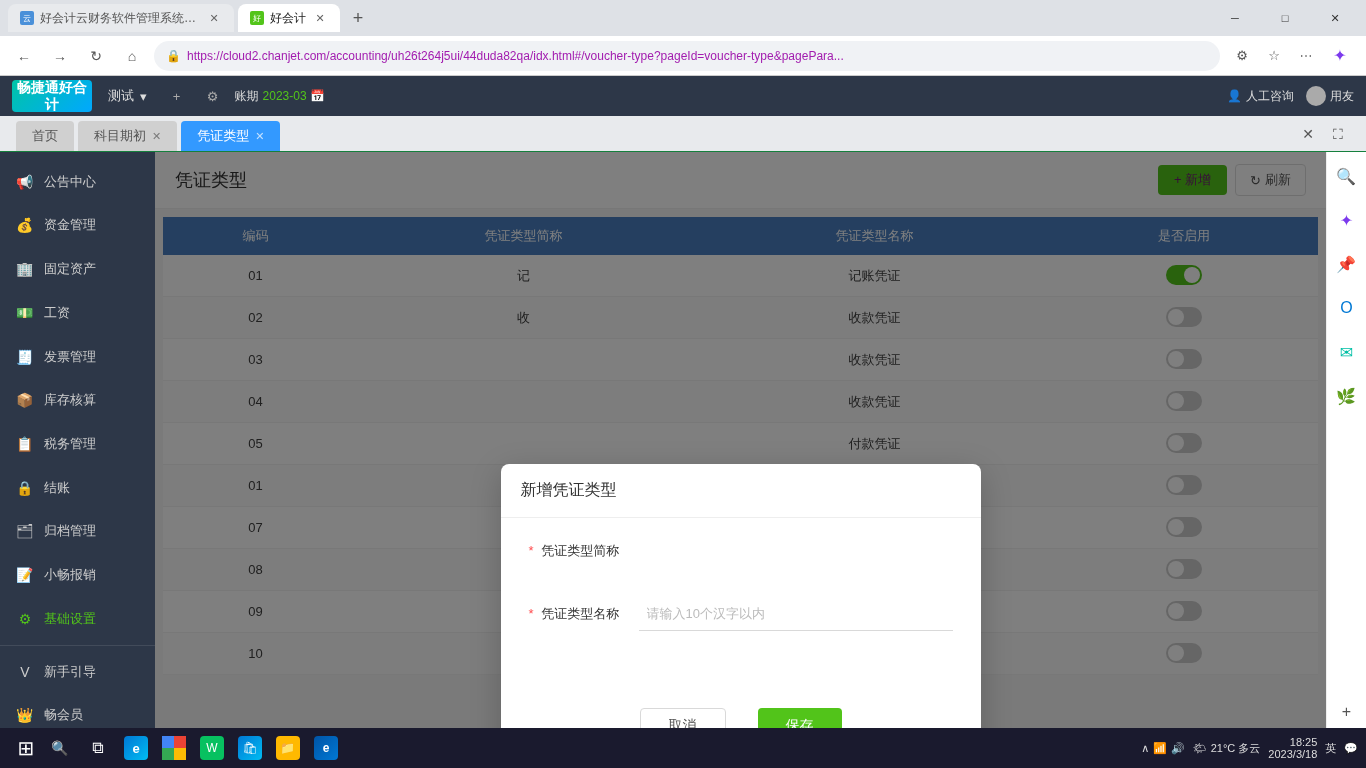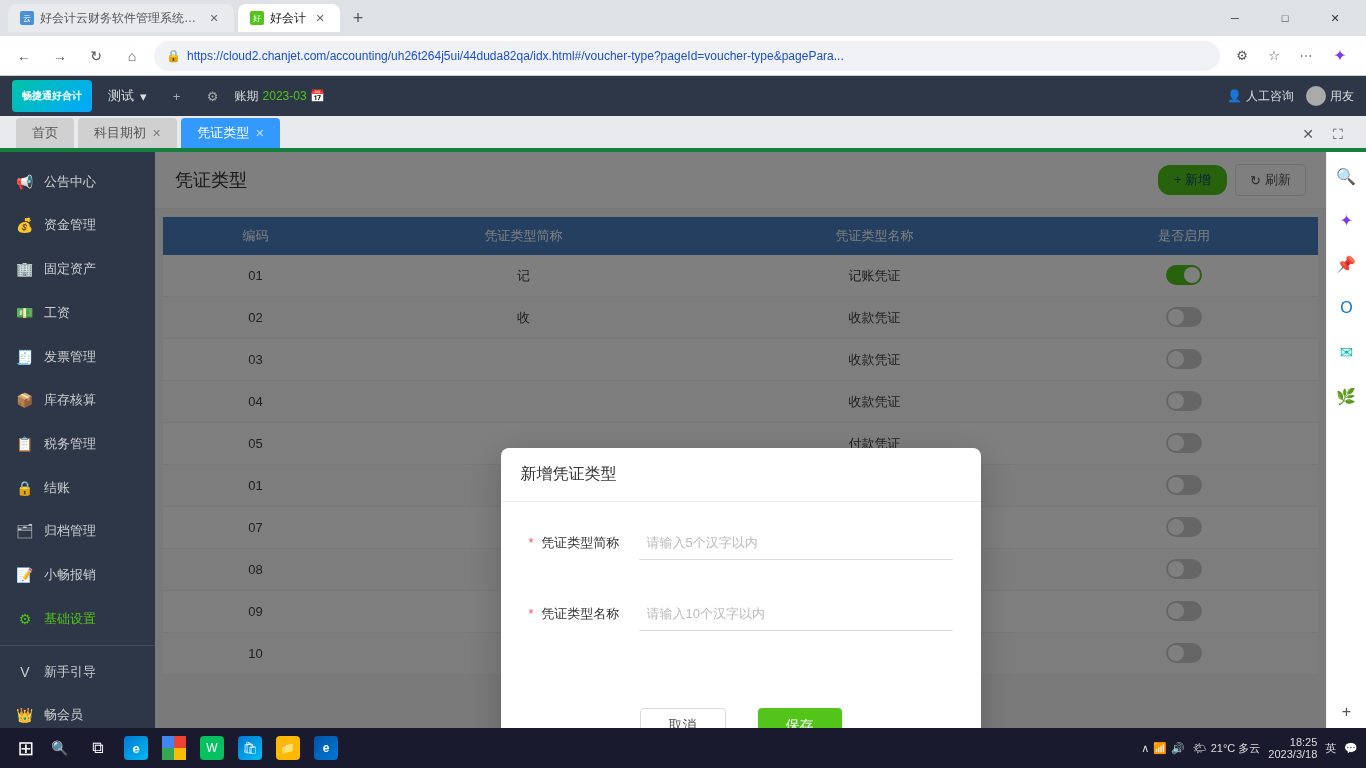--- a/index.html
+++ b/index.html
@@ -13,34 +13,34 @@
     .tab-favicon { width: 14px; height: 14px; background: #4a90d9; border-radius: 2px; display: inline-flex; align-items: center; justify-content: center; color: white; font-size: 8px; }
     .tab-close { width: 16px; height: 16px; border-radius: 50%; display: flex; align-items: center; justify-content: center; cursor: pointer; font-size: 11px; color: #666; }
     .tab-new { width: 28px; height: 28px; display: flex; align-items: center; justify-content: center; font-size: 18px; color: #555; cursor: pointer; }
     .win-controls { margin-left: auto; display: flex; gap: 4px; }
     .win-btn { width: 46px; height: 28px; display: flex; align-items: center; justify-content: center; font-size: 11px; color: #333; cursor: pointer; border-radius: 4px; }
 
     
     .address-bar { background: #fff; height: 40px; display: flex; align-items: center; padding: 0 10px; gap: 8px; border-bottom: 1px solid #ccc; }
     .nav-btn { width: 28px; height: 28px; display: flex; align-items: center; justify-content: center; border-radius: 50%; cursor: pointer; font-size: 14px; color: #555; }
     .url-bar { flex: 1; height: 30px; background: #f0f2f5; border-radius: 15px; display: flex; align-items: center; padding: 0 12px; gap: 6px; font-size: 12px; color: #333; }
-    .url-text { font-size: 12px; color: #1d4ed8; overflow: hidden; text-overflow: ellipsis; white-space: nowrap; }
+    .url-text { font-size: 12px; color: #a21caf; overflow: hidden; text-overflow: ellipsis; white-space: nowrap; }
     .browser-actions { display: flex; gap: 4px; align-items: center; }
     .action-btn { width: 28px; height: 28px; display: flex; align-items: center; justify-content: center; border-radius: 50%; cursor: pointer; font-size: 13px; color: #555; }
 
     
     .app-header { background: #2d3748; height: 40px; display: flex; align-items: center; padding: 0 12px; gap: 8px; color: white; }
     .app-logo { background: linear-gradient(135deg, #00c4a7, #00a8ff); width: 80px; height: 32px; border-radius: 4px; display: flex; align-items: center; justify-content: center; font-size: 11px; color: white; font-weight: bold; text-align: center; line-height: 1.2; }
     .workspace-selector { display: flex; align-items: center; gap: 6px; color: #ddd; font-size: 13px; cursor: pointer; padding: 4px 8px; border-radius: 4px; }
     .header-actions { margin-left: auto; display: flex; align-items: center; gap: 12px; }
     .header-btn { color: #ddd; font-size: 12px; cursor: pointer; display: flex; align-items: center; gap: 4px; }
     .account-period { color: #ddd; font-size: 12px; display: flex; align-items: center; gap: 4px; }
 
     
-    .page-tabs { background: #e8eaed; height: 36px; display: flex; align-items: flex-end; padding: 0 16px; gap: 4px; border-bottom: 4px solid #15803d; position: relative; }
+    .page-tabs { background: #e8eaed; height: 36px; display: flex; align-items: flex-end; padding: 0 16px; gap: 4px; border-bottom: 1px solid #15803d; position: relative; }
     .page-tab { height: 30px; padding: 0 16px; display: flex; align-items: center; gap: 6px; border-radius: 4px 4px 0 0; cursor: pointer; font-size: 13px; }
     .page-tab.inactive { background: #d0d0d0; color: #555; }
     .page-tab.active { background: #3399ff; color: white; }
     .page-tab-close { font-size: 11px; cursor: pointer; opacity: 0.7; }
     .tab-expand-btn { position: absolute; right: 16px; top: 6px; display: flex; gap: 6px; }
     .tab-icon-btn { width: 24px; height: 24px; display: flex; align-items: center; justify-content: center; cursor: pointer; color: #555; font-size: 14px; }
 
     
     .sidebar { width: 155px; background: #2d3748; color: #ccc; display: flex; flex-direction: column; overflow-y: auto; flex-shrink: 0; }
     .sidebar-item { height: 44px; display: flex; align-items: center; gap: 10px; padding: 0 16px; cursor: pointer; font-size: 13px; }
@@ -49,21 +49,21 @@
     .sidebar-divider { height: 1px; background: rgba(255,255,255,0.1); margin: 4px 0; }
     .sidebar-bottom { margin-top: auto; padding: 8px 16px; font-size: 11px; color: #888; cursor: pointer; display: flex; align-items: center; gap: 6px; }
 
     
     .content-area { flex: 1; background: #f5f5f5; overflow: hidden; position: relative; }
 
     
     .page-header { background: white; padding: 12px 20px; display: flex; align-items: center; justify-content: space-between; border-bottom: 1px solid #eee; }
     .page-title { font-size: 18px; color: #333; font-weight: 500; }
     .page-actions { display: flex; gap: 8px; align-items: center; }
-    .btn-primary { background: #52c41a; color: #0c4a6e; padding: 6px 16px; border: none; border-radius: 12px; cursor: pointer; font-size: 13px; display: flex; align-items: center; gap: 4px; }
+    .btn-primary { background: #52c41a; color: #701a75; padding: 6px 16px; border: none; border-radius: 4px; cursor: pointer; font-size: 13px; display: flex; align-items: center; gap: 4px; }
     .btn-secondary { background: white; color: #555; padding: 6px 14px; border: 1px solid #ddd; border-radius: 4px; cursor: pointer; font-size: 13px; display: flex; align-items: center; gap: 4px; }
 
     
     .table-container { padding: 8px; }
     .data-table { width: 100%; border-collapse: collapse; }
     .data-table thead { background: #4a7fc1; color: white; }
     .data-table thead th { padding: 10px 16px; text-align: center; font-weight: normal; font-size: 13px; }
     .data-table tbody tr { background: white; border-bottom: 1px solid #f0f0f0; }
     .data-table tbody tr:nth-child(even) { background: #fafafa; }
     .data-table tbody td { padding: 10px 16px; text-align: center; font-size: 13px; color: #404040; }
@@ -141,21 +141,21 @@
   <div class="browser-actions">
     <div class="action-btn">⚙</div>
     <div class="action-btn">☆</div>
     <div class="action-btn">⋯</div>
     <div class="action-btn right-icon purple">✦</div>
   </div>
 </div>
 
 <div class="app-header">
   <div class="app-logo">
-    <span style="font-size:10px;text-align:center;">畅捷通好合计</span>
+    <span style="font-size:14px;text-align:center;">畅捷通好合计</span>
   </div>
   <div class="workspace-selector">
     <span>测试</span>
     <span>▾</span>
   </div>
   <div class="action-btn" style="color:#aaa;">+</div>
   <div class="action-btn" style="color:#aaa;">⚙</div>
   <div class="account-period">
     <span>账期</span>
     <span style="color:#52c41a;font-weight:500;">2023-03</span>
@@ -384,21 +384,20 @@
 
     <div class="overlay">
       <div class="dialog">
         <div class="dialog-header">新增凭证类型</div>
         <div class="dialog-body">
           <div class="form-row">
             <label class="form-label">
               <span class="required-star">*</span>
               <span>凭证类型简称</span>
             </label>
-            <input class="form-input" placeholder="请输入5个汉字以内" style="">
           </div>
           <div class="form-row">
             <label class="form-label">
               <span class="required-star">*</span>
               <span>凭证类型名称</span>
             </label>
             <input class="form-input" placeholder="请输入10个汉字以内" style="">
           </div>
         </div>
         <div class="dialog-footer">

